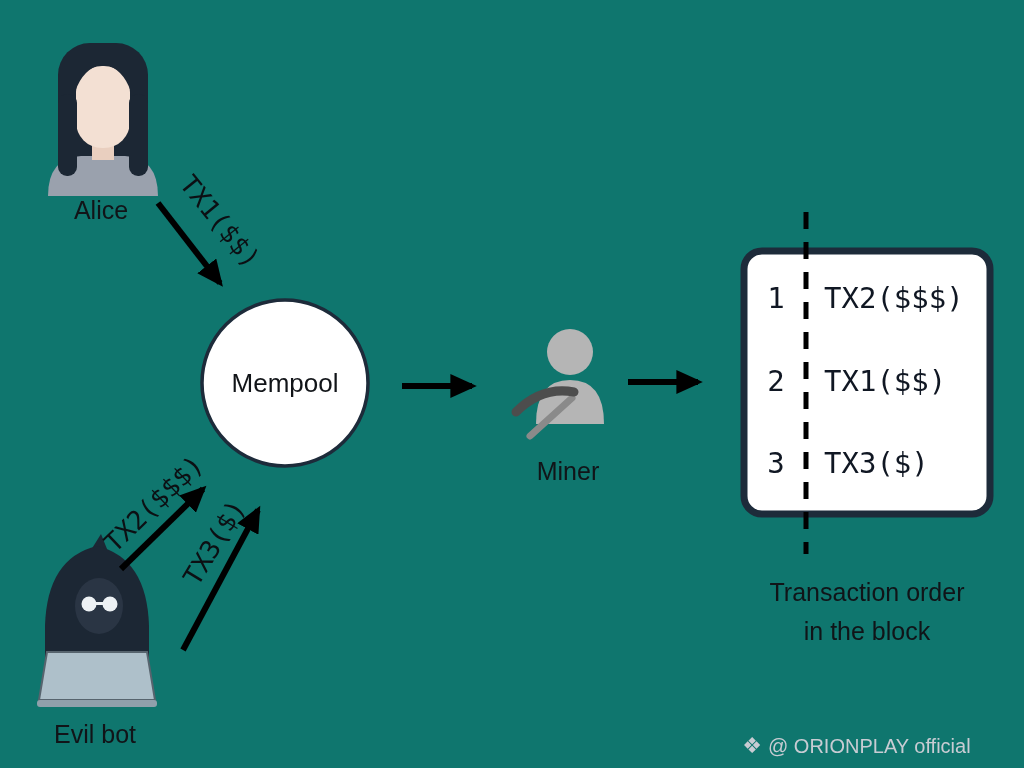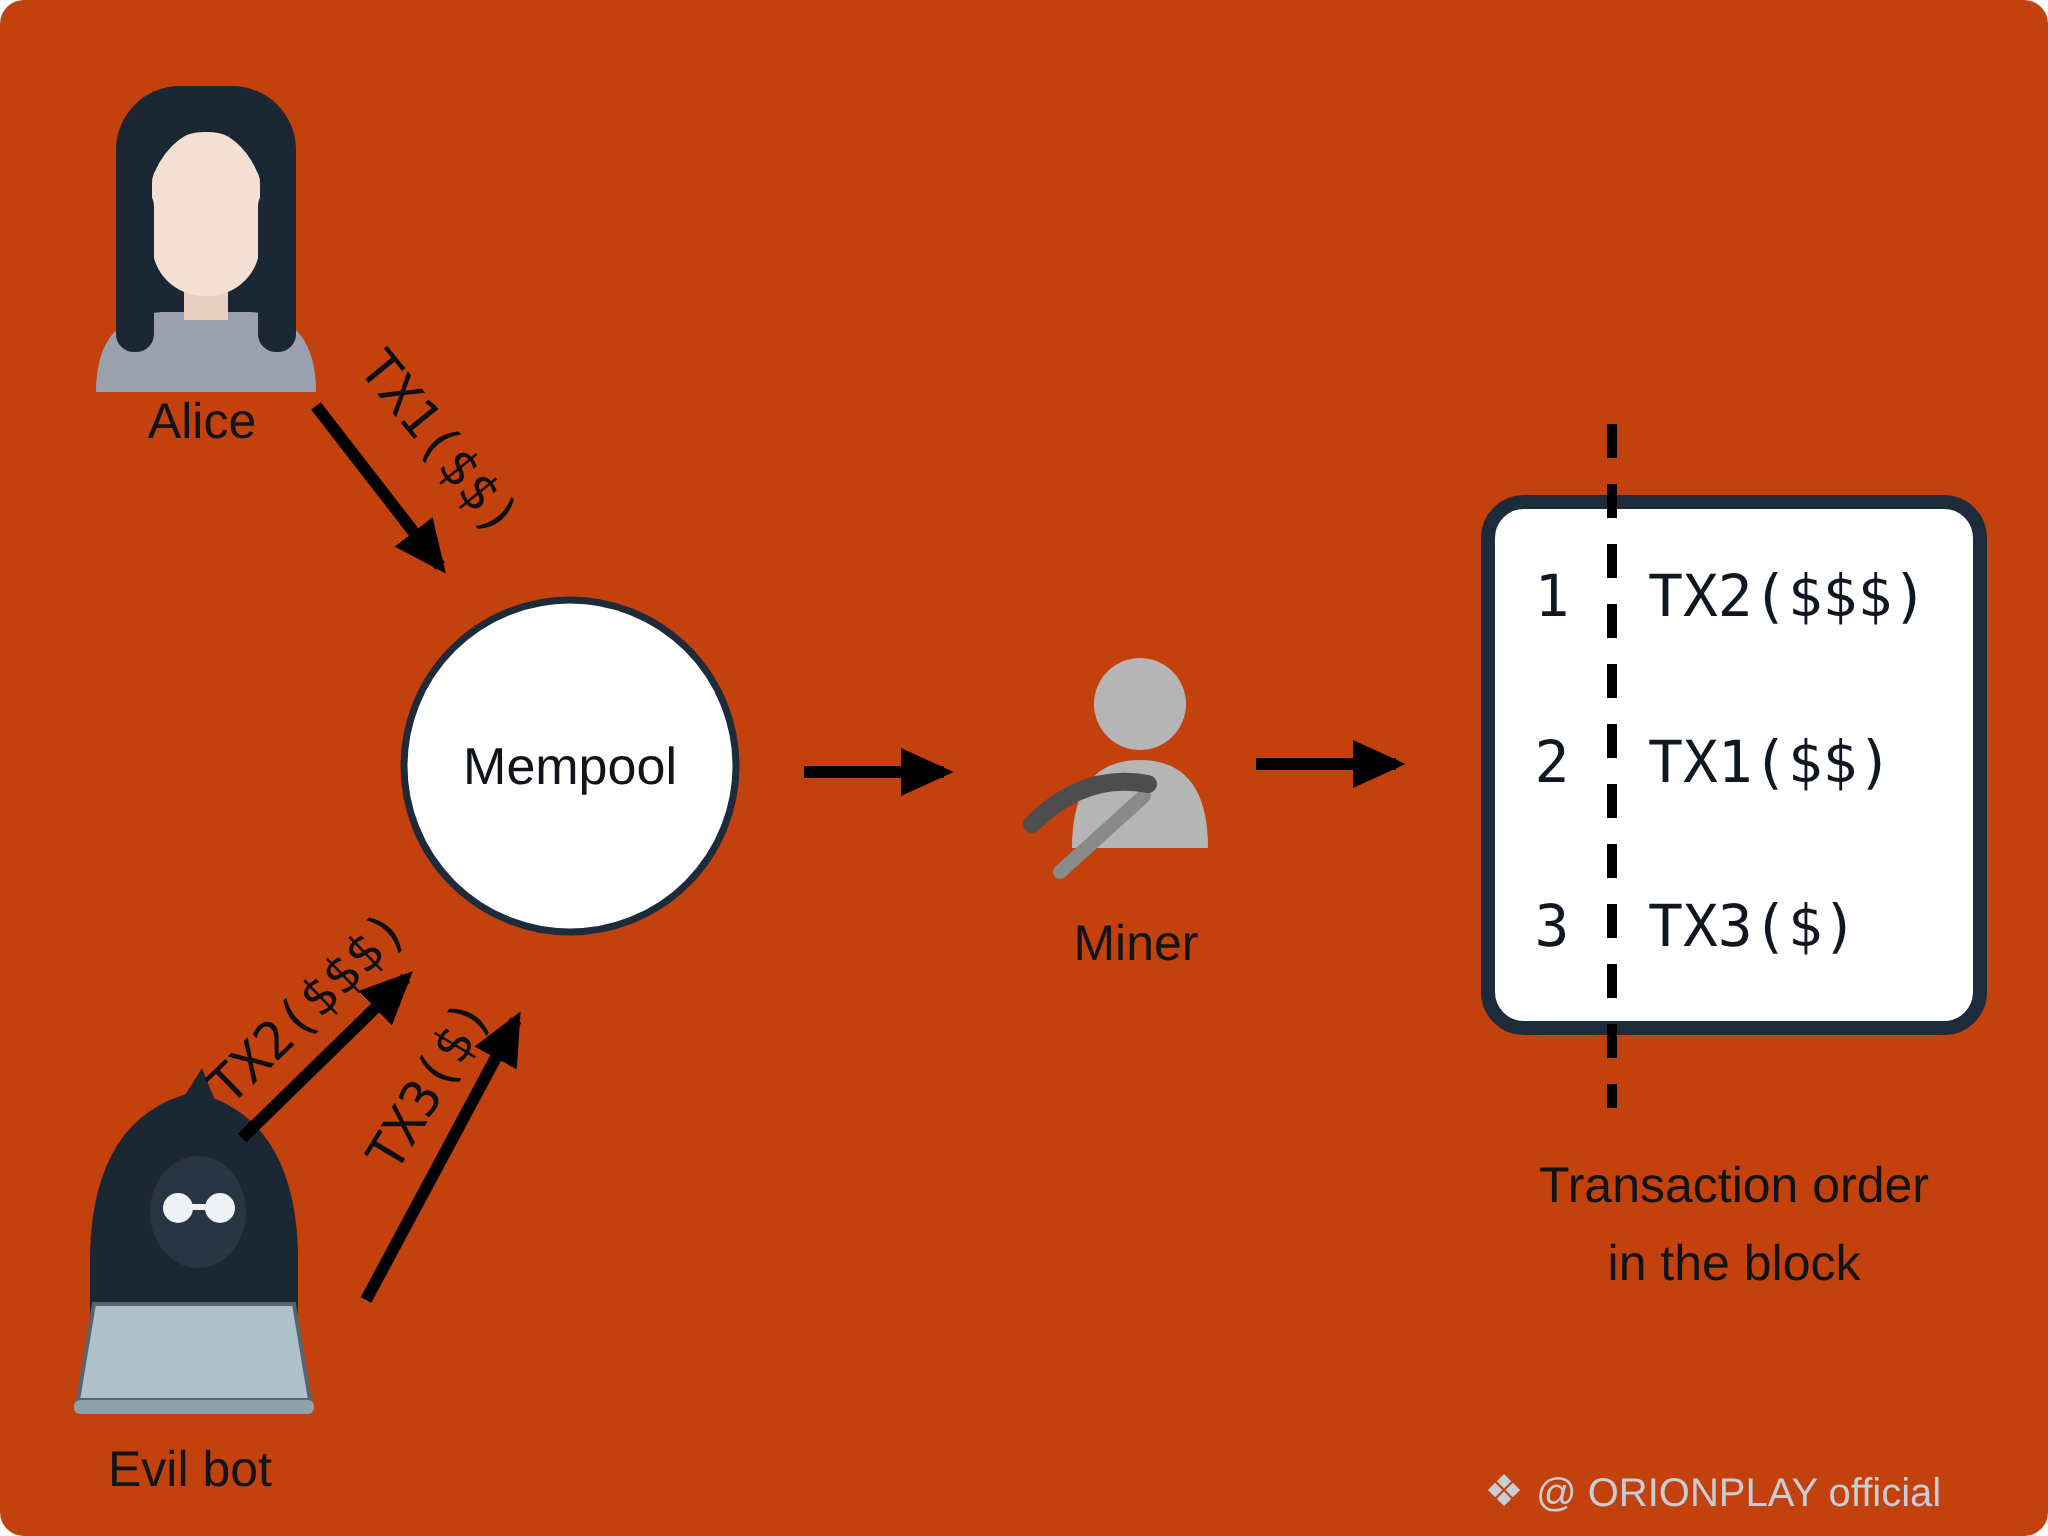--- a/index.html
+++ b/index.html
@@ -4,24 +4,23 @@
 <style>
   html, body {
     margin: 0;
     padding: 0;
     background: #ffffff;
   }
   .stage {
     position: relative;
     width: 1024px;
     height: 768px;
-    background: #c2410c;
+    background: #0f766e;
     overflow: hidden;
     font-family: "Liberation Sans", sans-serif;
-    border-radius: 12px;
   }
   svg { display: block; }
   .label-sans {
     font-family: "Liberation Sans", sans-serif;
     font-size: 25px;
     fill: #111418;
   }
   .label-mono {
     font-family: "DejaVu Sans Mono", monospace;
     font-size: 26px;

